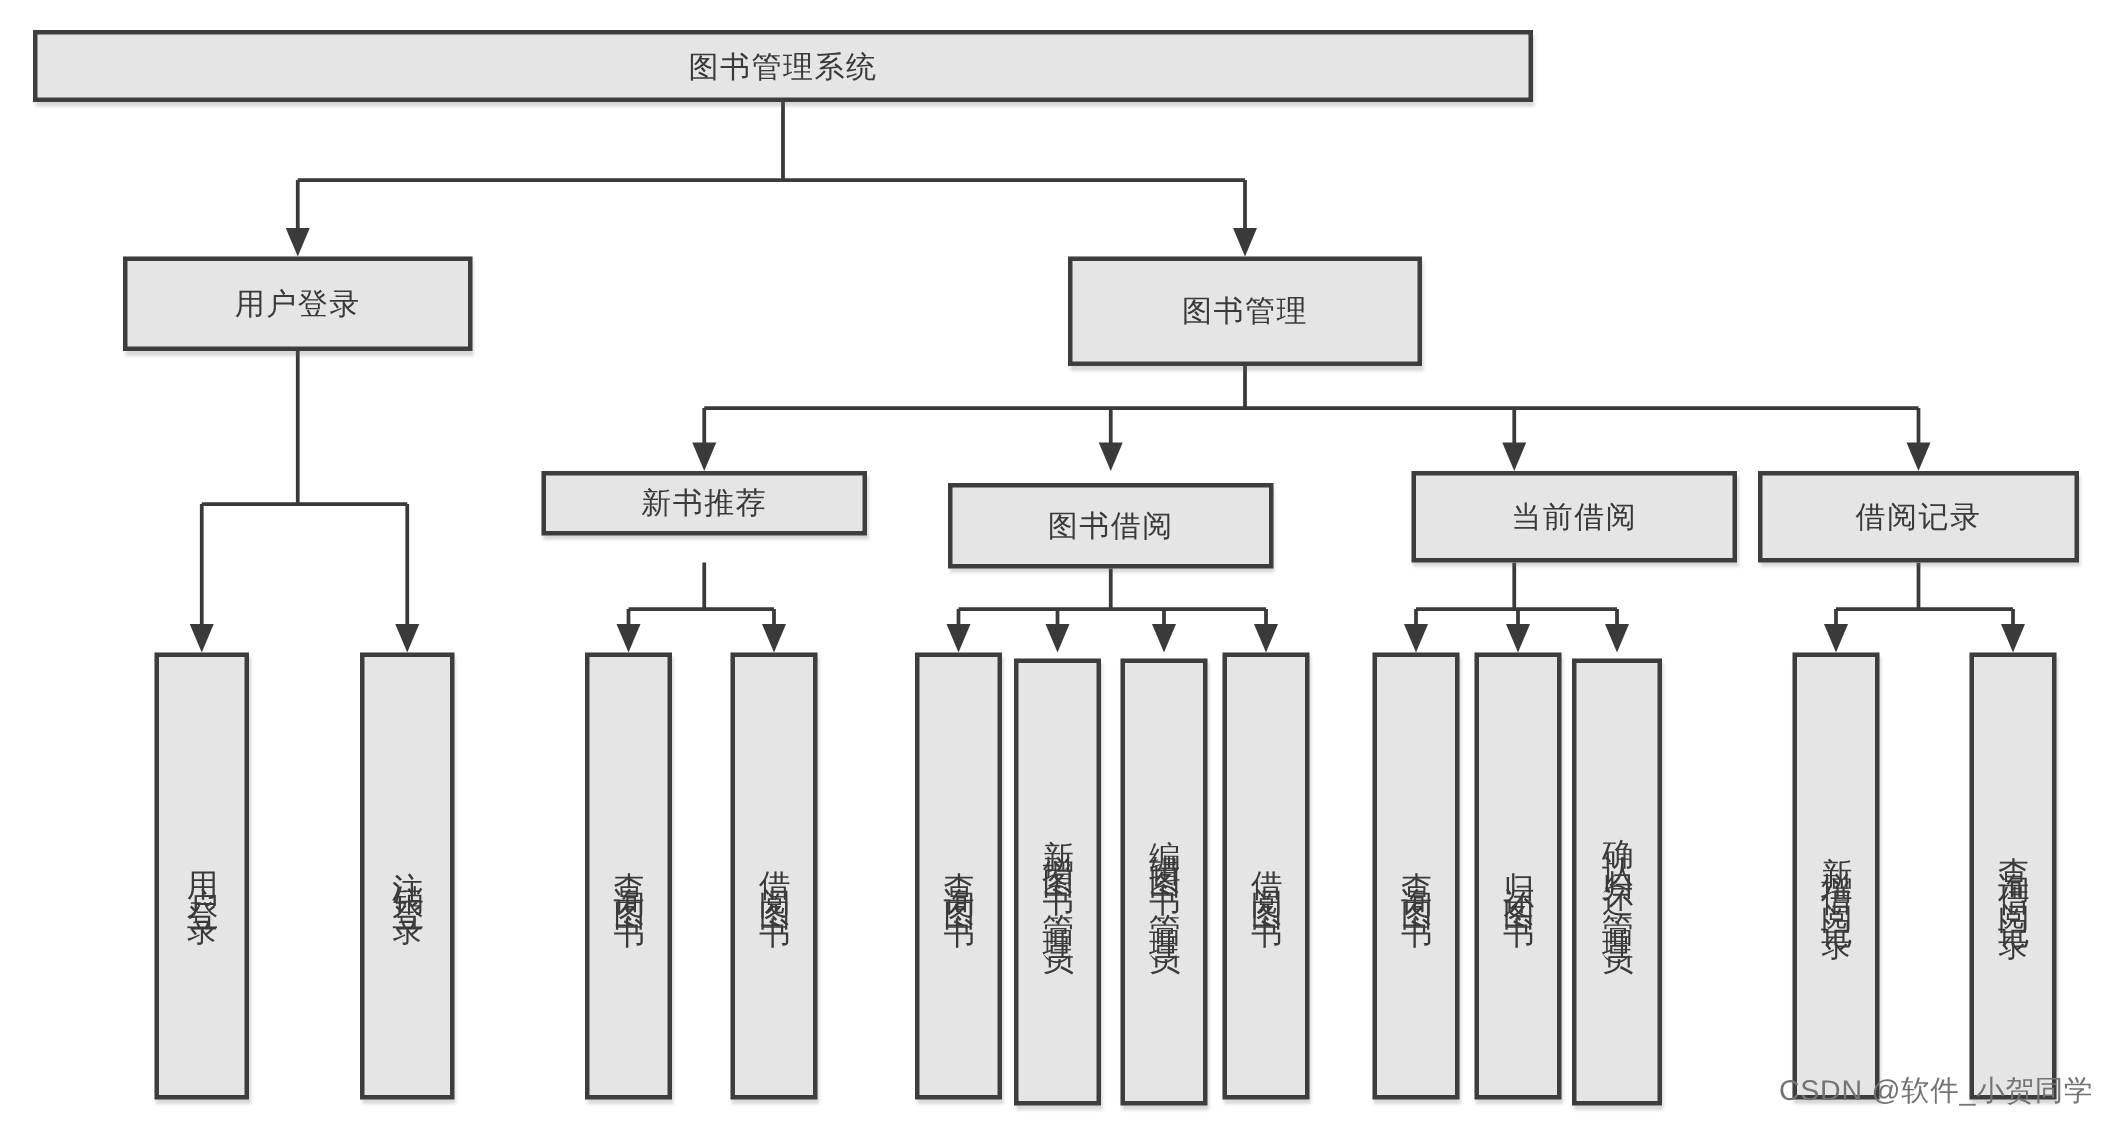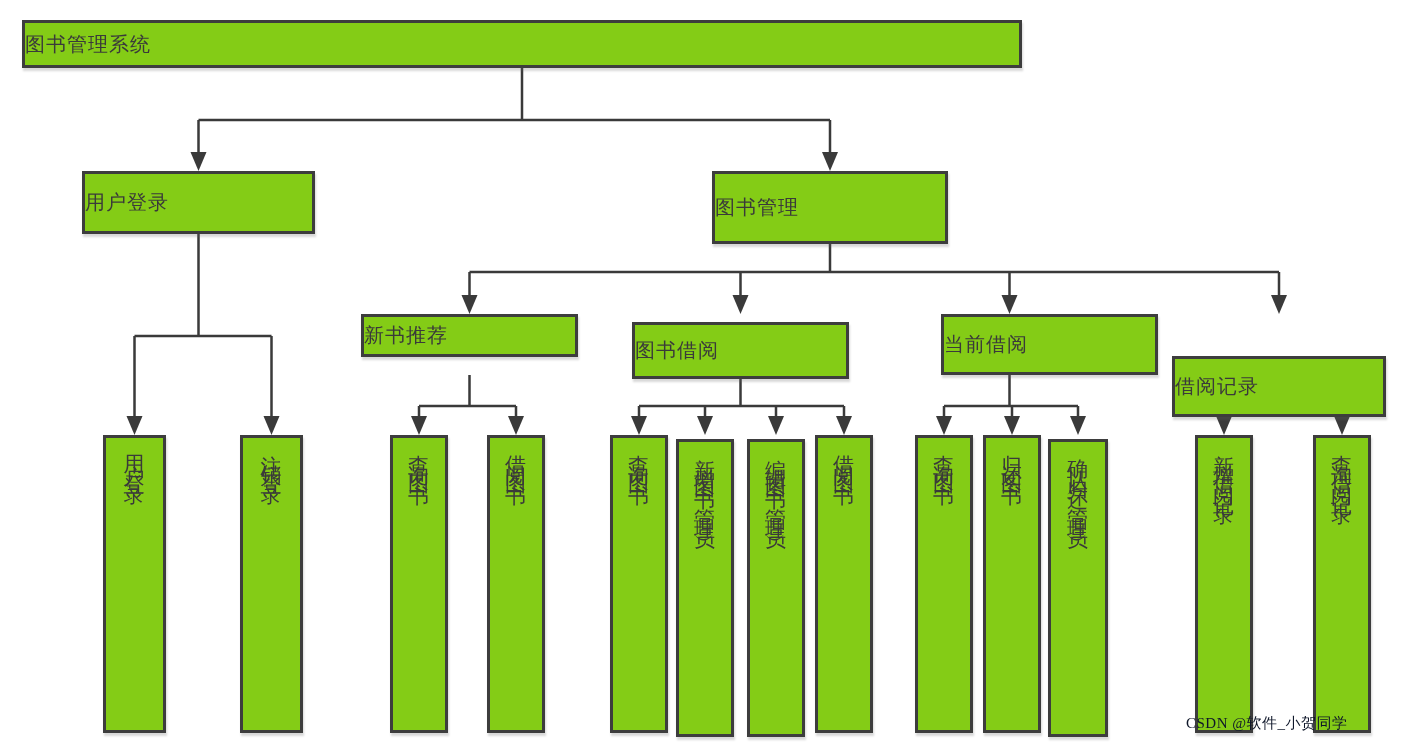--- a/index.html
+++ b/index.html
@@ -15,48 +15,48 @@
     overflow: hidden;
   }
   .connectors {
     position: absolute;
     left: 0; top: 0;
     width: 1405px; height: 747px;
   }
   .node {
     position: absolute;
     box-sizing: border-box;
-    background: #84cc16;
+    background: #e5e5e5;
     border: 3px solid #3d3d3d;
     color: #3a3a3a;
     display: flex;
     align-items: center;
+    justify-content: center;
     box-shadow: 1px 3px 2px rgba(100,100,100,0.25);
   }
   .h-node {
     font-size: 20px;
     letter-spacing: 1px;
     white-space: nowrap;
   }
   .v-node {
     writing-mode: vertical-lr;
     font-size: 21px;
     letter-spacing: 10px;
     line-height: 1;
   }
   .v-node span { display: inline-block; }
   .watermark {
     position: absolute;
     left: 1186px;
     top: 714px;
-    font-size: 15px;
-    color: #0f172a;
+    font-size: 19px;
+    color: #737373;
     letter-spacing: 0.5px;
     white-space: nowrap;
-    font-family: Liberation Serif, serif;
   }
 </style>
 </head>
 <body>
 
 <div class="canvas">
 
   <svg class="connectors" width="1405" height="747" viewBox="0 0 1405 747">
     <g stroke="#3a3a3a" stroke-width="2.5" fill="none">
 
@@ -110,21 +110,21 @@
 
   <div class="node h-node" style="left:361px; top:314px; width:217px; height:43px;">
     <span>新书推荐</span>
   </div>
   <div class="node h-node" style="left:632px; top:322px; width:217px; height:57px;">
     <span>图书借阅</span>
   </div>
   <div class="node h-node" style="left:901px; top:314px; width:217px; height:61px;margin-left:40px;">
     <span>当前借阅</span>
   </div>
-  <div class="node h-node" style="left:1172px; top:314px; width:214px; height:61px;margin-top:42px;">
+  <div class="node h-node" style="left:1172px; top:314px; width:214px; height:61px;">
     <span>借阅记录</span>
   </div>
 
   <div class="node v-node" style="left:103px; top:435px; width:63px; height:298px;">
     <span>用户登录</span>
   </div>
   <div class="node v-node" style="left:240px; top:435px; width:63px; height:298px;">
     <span>注销登录</span>
   </div>
 

